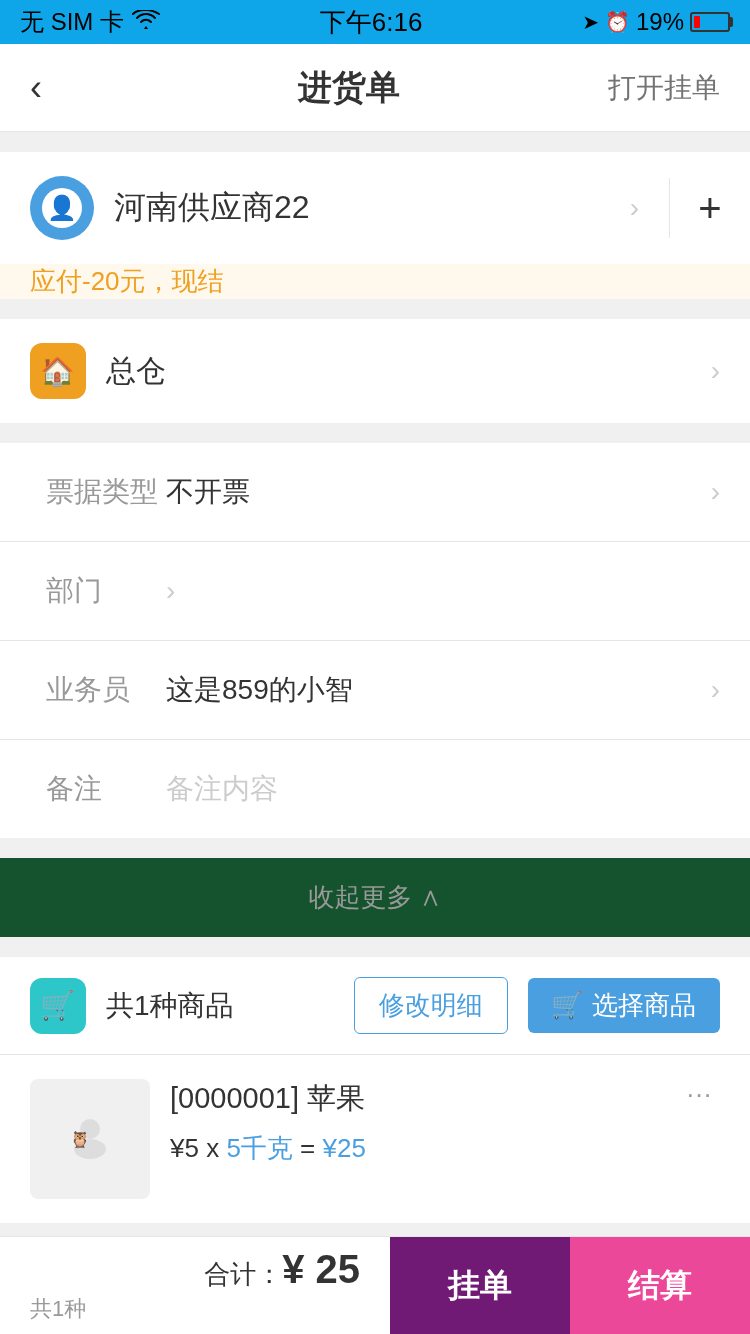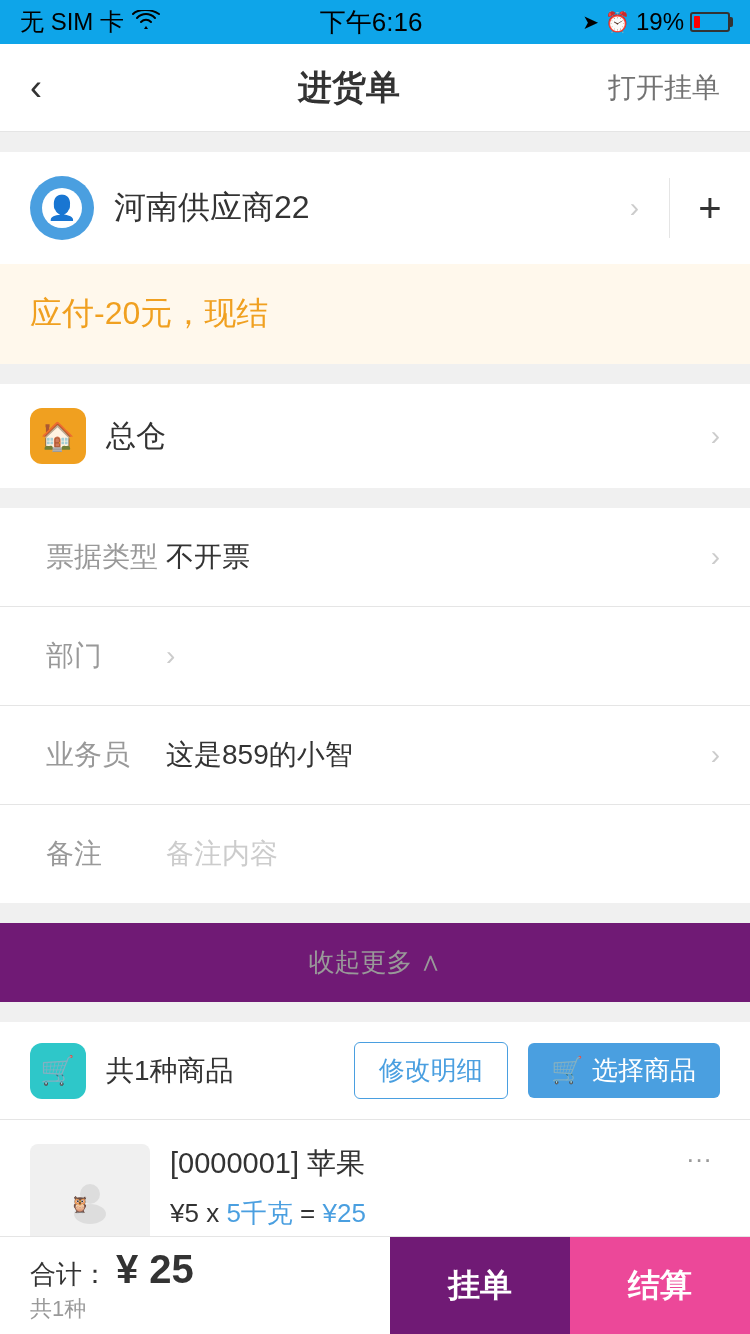--- a/index.html
+++ b/index.html
@@ -166,22 +166,22 @@
       align-items: center;
       justify-content: center;
       font-size: 40px;
       color: #333;
       cursor: pointer;
     }
 
     
     .notice-bar {
       background: #fff8ec;
-      padding: 28px 30px;
-      font-size: 32px;
+      padding: 0 30px;
+      font-size: 26px;
       color: #f0a020;
     }
 
     
     .row-item {
       background: #fff;
       display: flex;
       align-items: center;
       padding: 30px 30px;
       cursor: pointer;
@@ -225,21 +225,21 @@
       justify-content: center;
     }
     .warehouse-name {
       flex: 1;
       font-size: 30px;
       color: #333;
     }
 
     
     .collapse-row {
-      background: #701a75;
+      background: #14532d;
       display: flex;
       align-items: center;
       justify-content: center;
       padding: 22px 0;
       cursor: pointer;
     }
     .collapse-label {
       font-size: 26px;
       color: #999;
     }
@@ -344,21 +344,21 @@
     .summary-info {
       flex: 1;
       display: flex;
       flex-direction: column;
       justify-content: center;
       padding: 0 30px;
     }
     .summary-total-line {
       display: flex;
       align-items: baseline;
-      gap: 8px;
+      justify-content: flex-end;
     }
     .summary-label {
       font-size: 26px;
       color: #333;
     }
     .summary-amount {
       font-size: 40px;
       color: #333;
       font-weight: 600;
     }

